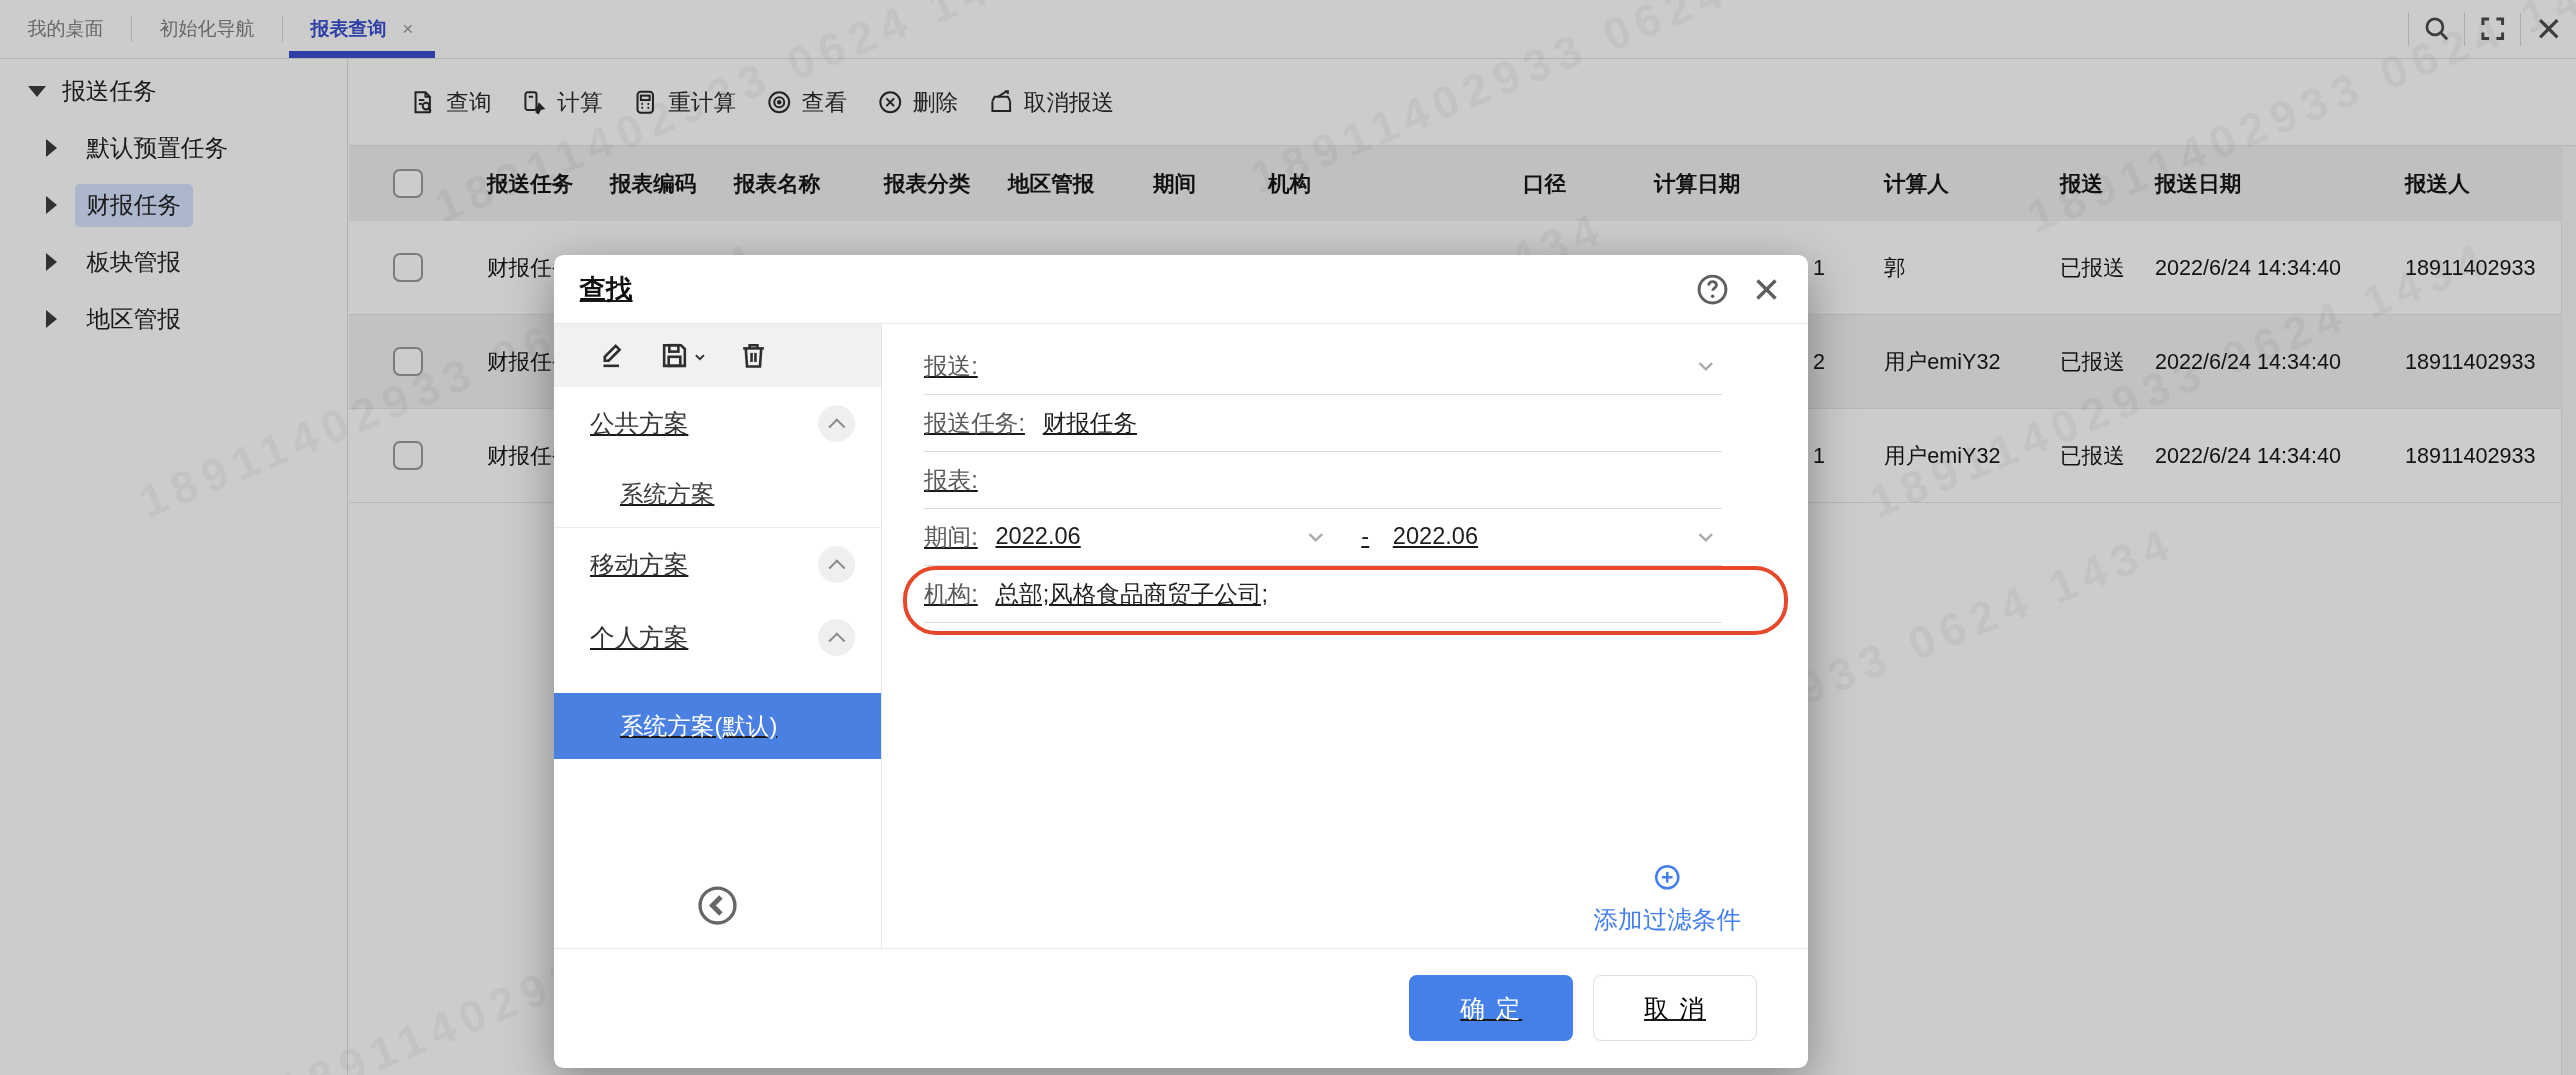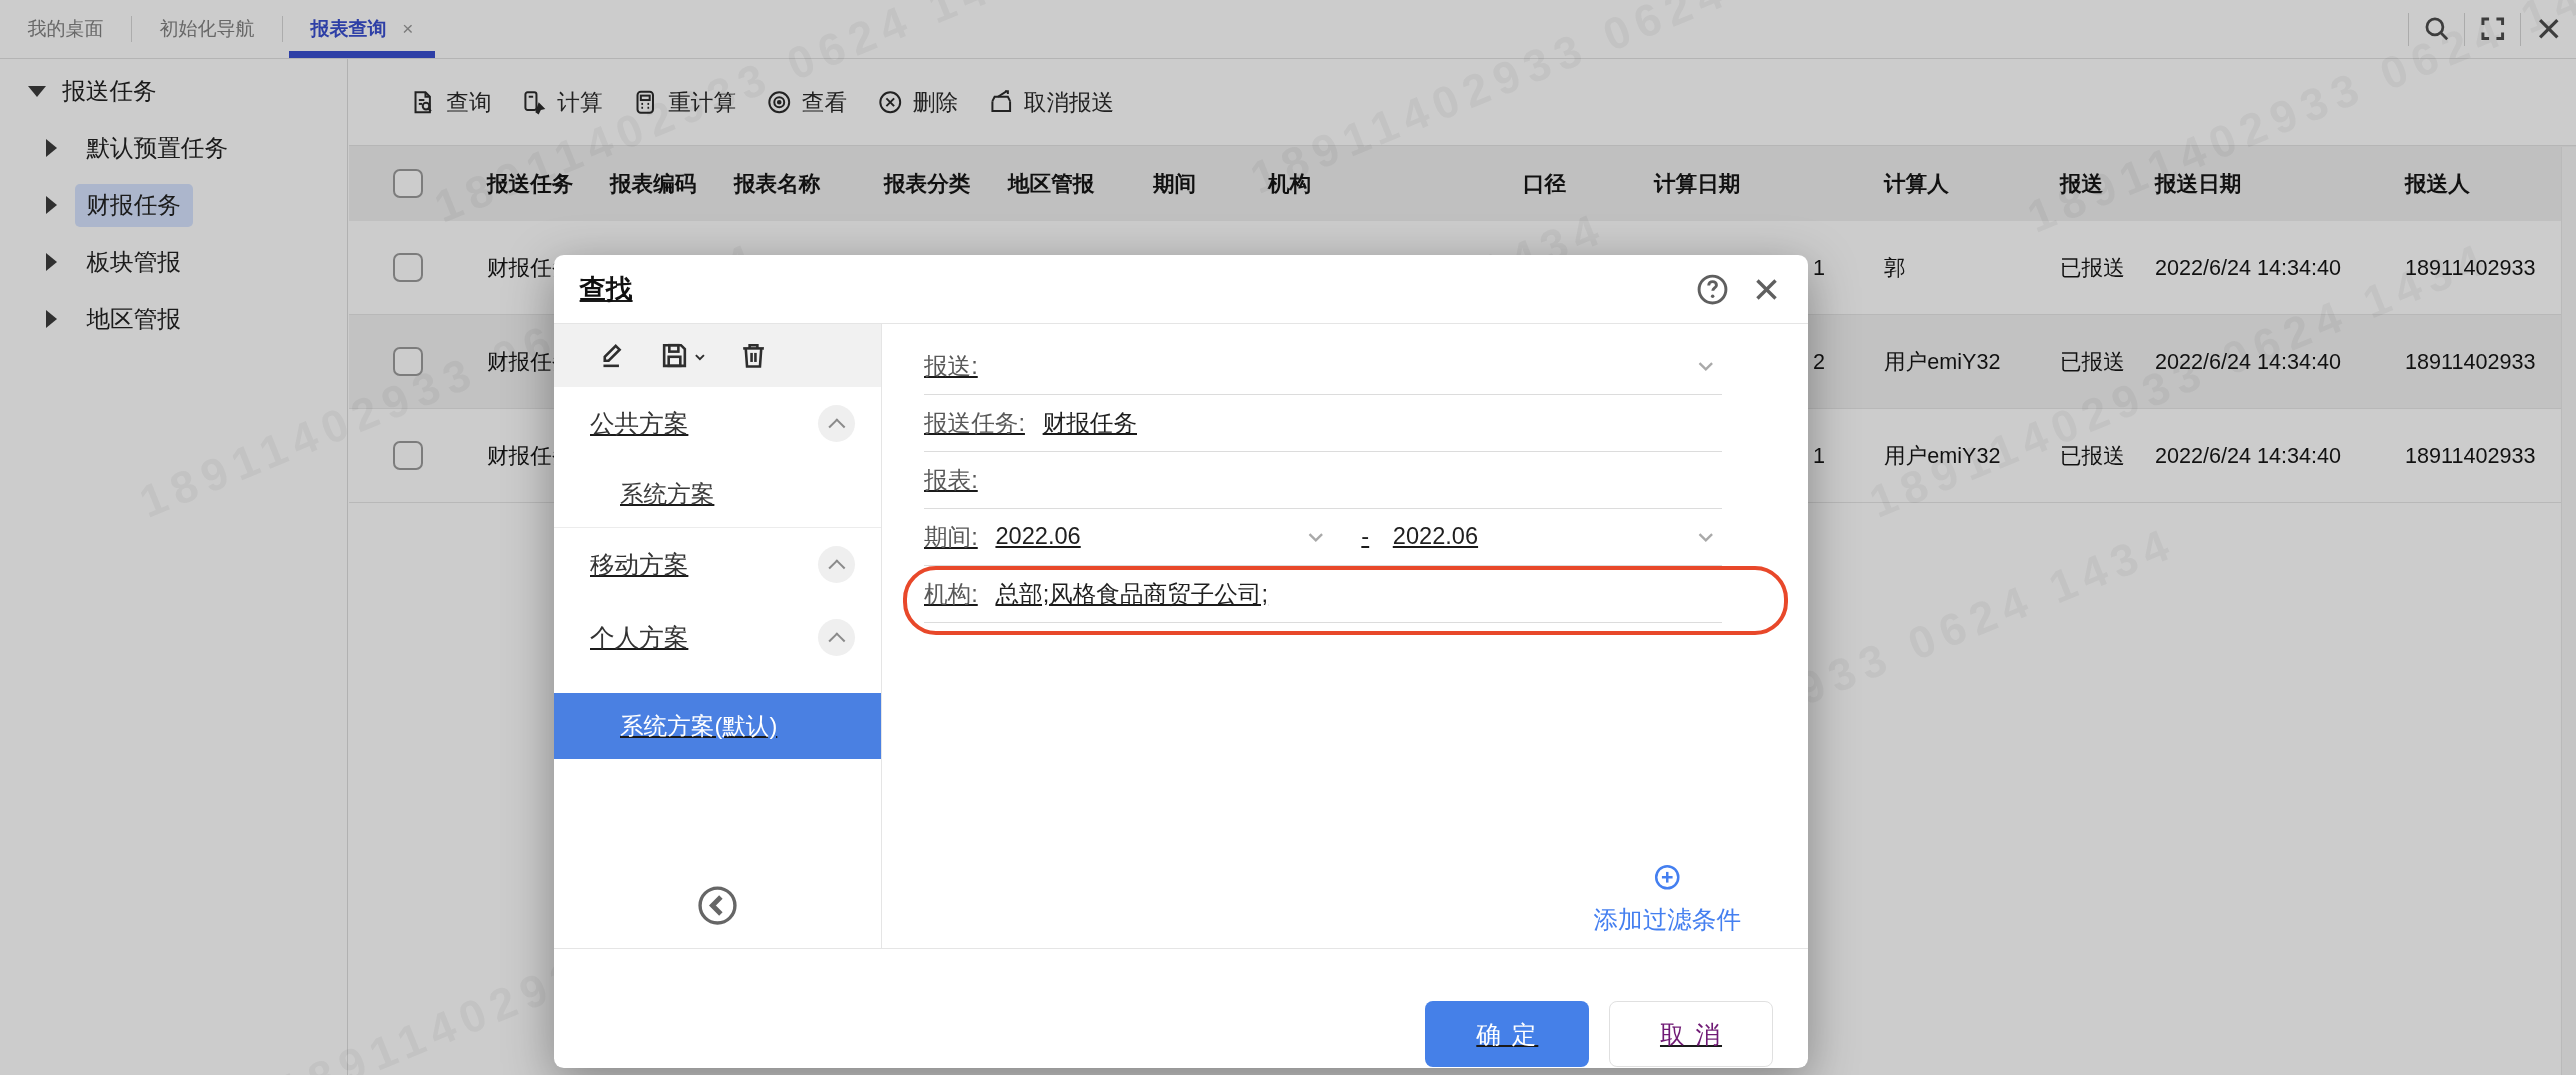--- a/index.html
+++ b/index.html
@@ -109,26 +109,26 @@
   .f-value { color:#1f1f1f; margin-left:17.7px; }
   .chev-down { color:#a9a9a9; }
   .ml-auto { margin-left:auto; margin-right:5.9px; }
   .dash { color:#1f1f1f; margin-left:35px; }
   .add-filter { position:absolute; right:67px; bottom:11.8px; display:flex; align-items:center;
                 gap:11.8px; color:#447ff0; font-size:24.6px;flex-direction:column; }
 
   .annotation { position:absolute; left:349px; top:311px; width:885px; height:69px;
                 border:4.9px solid #e8482a; border-radius:33px; z-index:10; pointer-events:none; }
 
-  .modal-footer { height:119px; border-top:1px solid #e5e5e5; display:flex; align-items:flex-end;
-                  justify-content:flex-end; gap:19.7px; padding-right:35px; }
+  .modal-footer { height:119px; border-top:1px solid #e5e5e5; display:flex; align-items:center;
+                  justify-content:flex-end; gap:19.7px; padding-right:51px; }
   .btn { width:164px; height:66px; border-radius:7.9px; font-size:24.6px; display:flex;
          align-items:center; justify-content:center; letter-spacing:2px; }
   .btn-ok { background:#4580e8; color:#fff; }
-  .btn-cancel { background:#fff; color:#701a75; border:1px solid #e0e0e0; }
+  .btn-cancel { background:#fff; color:#000000; border:1px solid #e0e0e0; }
 </style>
 </head>
 <body>
 
 <div class="topbar">
   <div class="tab">
     <span>我的桌面</span>
   </div>
   <div class="tab-sep"></div>
   <div class="tab">

